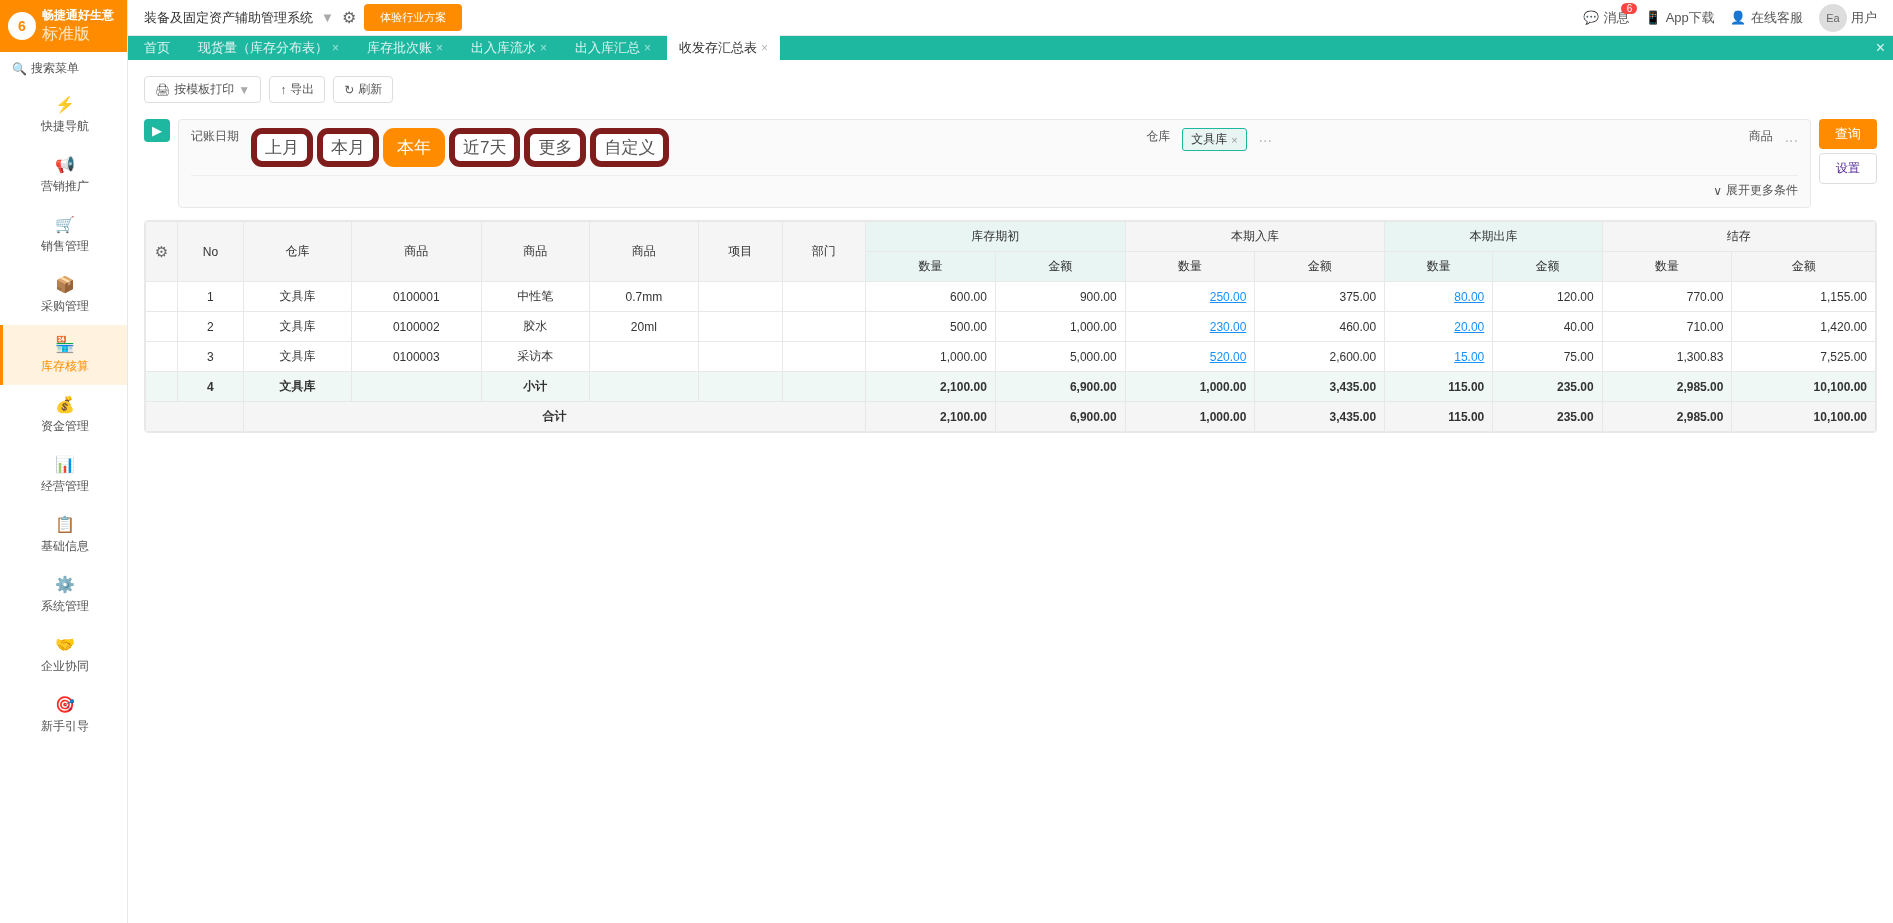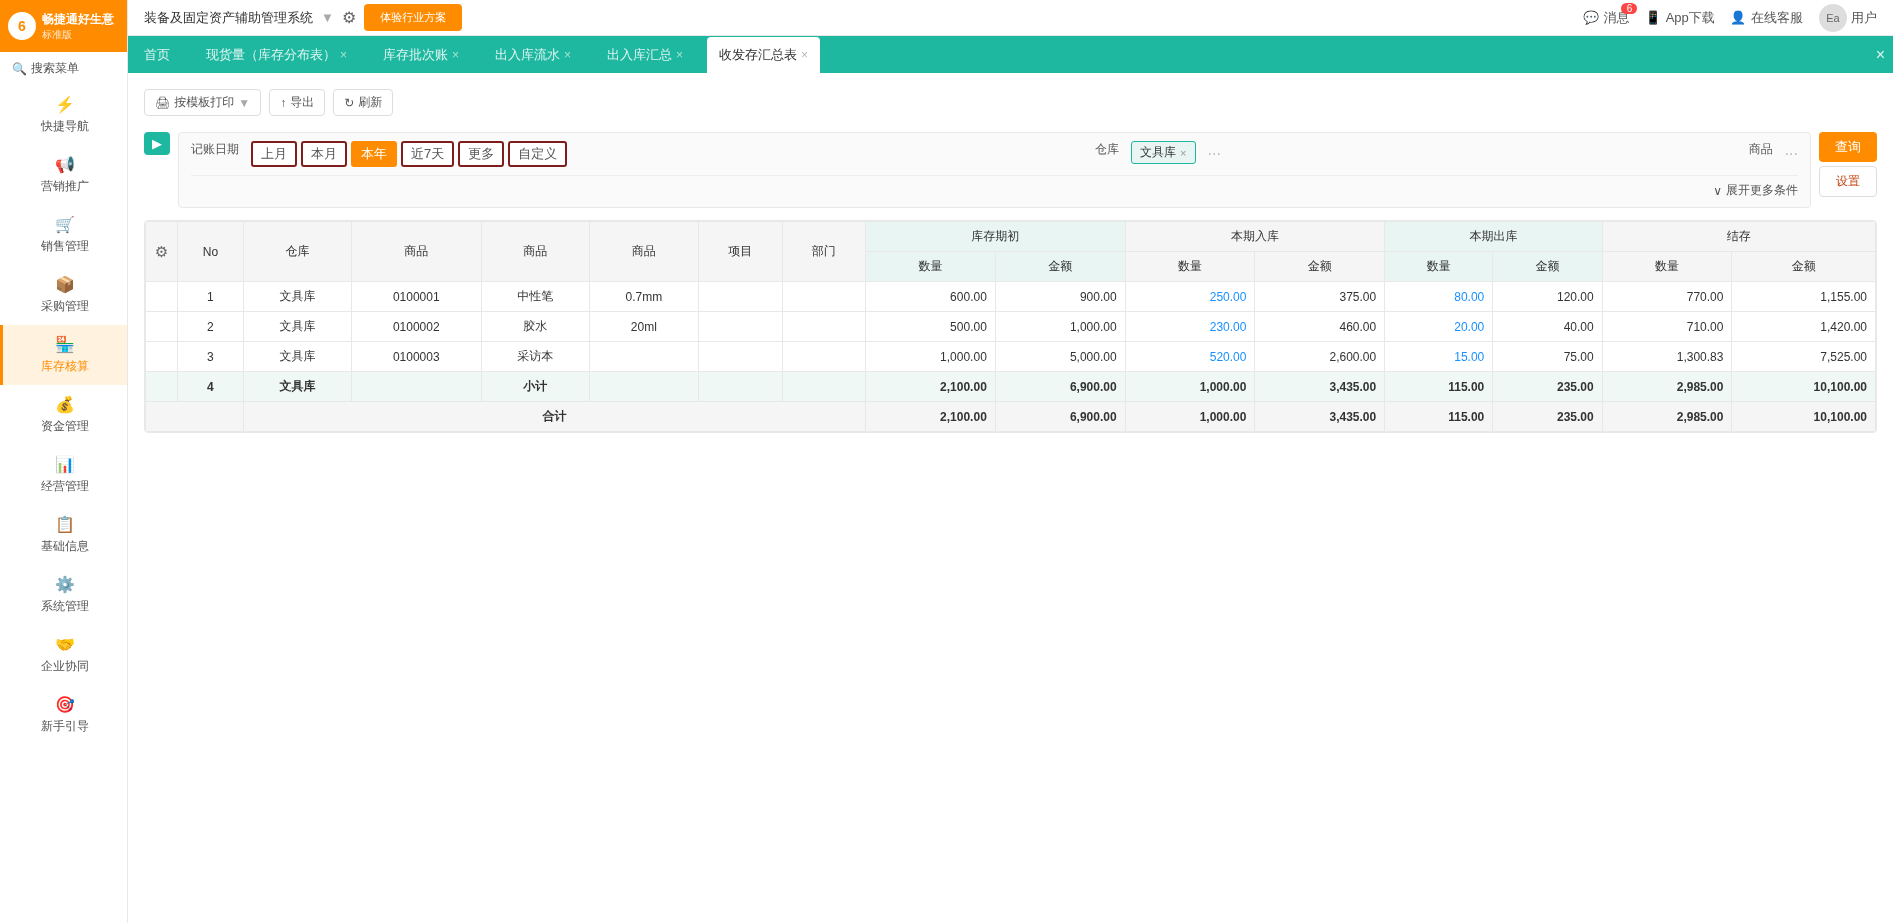--- a/index.html
+++ b/index.html
@@ -22,76 +22,76 @@
     .topbar-left { display: flex; align-items: center; gap: 8px; }
     .topbar-title { font-size: 13px; color: #333; }
     .topbar-gear { font-size: 16px; color: #666; cursor: pointer; }
     .topbar-btn-trial { background: #ff8c00; color: #fff; border: none; border-radius: 4px; padding: 6px 16px; font-size: 11px; cursor: pointer; }
     .topbar-right { display: flex; align-items: center; gap: 16px; color: #555; font-size: 13px; }
     .topbar-right-item { display: flex; align-items: center; gap: 4px; cursor: pointer; position: relative; }
     .badge { background: #ff4444; color: #fff; border-radius: 8px; font-size: 10px; padding: 0 4px; min-width: 16px; text-align: center; position: absolute; top: -6px; right: -8px; }
     .avatar-circle { width: 28px; height: 28px; background: #ddd; border-radius: 50%; display: flex; align-items: center; justify-content: center; font-size: 11px; color: #666; }
 
     
-    .tabs-bar { background: #1eb8a0; display: flex; align-items: center; height: 37px; padding: 0 4px; gap: 12px; }
+    .tabs-bar { background: #1eb8a0; display: flex; align-items: center; height: 24px; padding: 0 4px; gap: 4px; }
     .tab { display: flex; align-items: center; gap: 4px; padding: 6px 12px; border-radius: 4px 4px 0 0; font-size: 13px; cursor: pointer; color: rgba(255,255,255,0.85); height: 36px; }
     .tab.active { background: #fff; color: #333; }
     .tab-close { font-size: 12px; color: inherit; opacity: 0.7; }
     .tab.active .tab-close { color: #999; }
     .tabs-close-all { margin-left: auto; color: rgba(255,255,255,0.85); font-size: 16px; cursor: pointer; padding: 4px; }
 
     
     .page-content { flex: 1; overflow-y: auto; background: #f0f2f5; padding: 0; }
     .page-inner { background: #fff; margin: 0; padding: 16px; min-height: 100%; }
     .page-title { font-size: 15px; color: #333; font-weight: 500; margin-bottom: 16px; display: flex; align-items: center; justify-content: space-between; }
     .page-title-actions { display: flex; align-items: center; gap: 8px; }
     .btn-icon { display: flex; align-items: center; gap: 4px; border: 1px solid #ddd; border-radius: 4px; padding: 4px 10px; font-size: 12px; color: #555; cursor: pointer; background: #fff; }
     .btn-refresh { display: flex; align-items: center; gap: 4px; border: 1px solid #ddd; border-radius: 4px; padding: 4px 10px; font-size: 12px; color: #555; cursor: pointer; background: #fff; }
     .filter-toggle { background: #1eb8a0; color: #fff; border: none; border-radius: 4px; padding: 4px 8px; font-size: 13px; cursor: pointer; }
     .filter-label { color: #555; font-size: 12px; white-space: nowrap; }
     .filter-date-btns { display: flex; gap: 4px; align-items: center; }
-    .filter-btn { border: 2px solid #7f1d1d; border-radius: 3px; padding: 2px 8px; font-size: 13px; cursor: pointer; background: #fff; color: #555; }
+    .filter-btn { border: 6px solid #7f1d1d; border-radius: 11px; padding: 2px 8px; font-size: 17px; cursor: pointer; background: #fff; color: #555; }
     .filter-btn.active { background: #ff8c00; color: #fff; border-color: #ff8c00; }
     .filter-warehouse-tag { display: flex; align-items: center; gap: 4px; background: #e8f5f3; border: 1px solid #1eb8a0; border-radius: 3px; padding: 2px 8px; font-size: 12px; color: #333; }
     .filter-warehouse-tag-x { cursor: pointer; color: #999; font-size: 11px; }
     .filter-dots { color: #bbb; cursor: pointer; font-size: 16px; }
     .filter-expand { display: flex; align-items: center; gap: 4px; color: #555; font-size: 12px; cursor: pointer; margin-left: auto; }
 
     
     .btn-query { background: #ff8c00; color: #fff; border: none; border-radius: 4px; padding: 6px 16px; font-size: 13px; cursor: pointer; }
-    .btn-settings { background: #fff; color: #c2410c; border: 1px solid #ddd; border-radius: 4px; padding: 6px 12px; font-size: 12px; cursor: pointer; }
+    .btn-settings { background: #fff; color: #4c1d95; border: 1px solid #ddd; border-radius: 4px; padding: 6px 12px; font-size: 12px; cursor: pointer; }
 
     
     .table-container { border: 1px solid #e8e8e8; border-radius: 4px; overflow: hidden; }
     table { width: 100%; border-collapse: collapse; font-size: 12px; }
     thead tr { background: #f5f5f5; }
     thead th { border: 1px solid #e8e8e8; padding: 6px 8px; text-align: center; color: #333; font-weight: 500; white-space: nowrap; }
     tbody tr { background: #fff; }
     tbody tr.subtotal { background: #f0f8f6; font-weight: bold; }
     tbody td { border: 1px solid #e8e8e8; padding: 6px 8px; text-align: center; color: #333; white-space: nowrap; }
-    .td-link { color: #1890ff; cursor: pointer; }
+    .td-link { color: #1890ff; text-decoration: underline; cursor: pointer; }
     .td-num { text-align: right; }
     .table-header-group { background: #e8f5f3; }
     .settings-col { width: 32px; }
     tfoot tr { background: #f5f5f5; font-weight: bold; }
     tfoot td { border: 1px solid #e8e8e8; padding: 6px 8px; text-align: center; color: #333; }
 
     .gear-icon { font-size: 15px; cursor: pointer; color: #666; }
   </style>
 </head>
 <body>
 
 <div class="sidebar">
   <div class="sidebar-logo">
     <div class="sidebar-logo-icon">
         <span>6</span>
       </div>
     <div>
       <div style="font-size:12px;color:#fff;font-weight:bold;">畅捷通好生意</div>
-      <div style="font-size:10px;color:rgba(255,255,255,0.8);">标准版</div>
+      <div style="font-size:16px;color:rgba(255,255,255,0.8);">标准版</div>
     </div>
   </div>
   <div class="sidebar-search">
     <span class="s-icon">🔍</span>
     <span>搜索菜单</span>
   </div>
   <div class="sidebar-item">
     <span class="s-icon">⚡</span>
     <span>快捷导航</span>
   </div>

